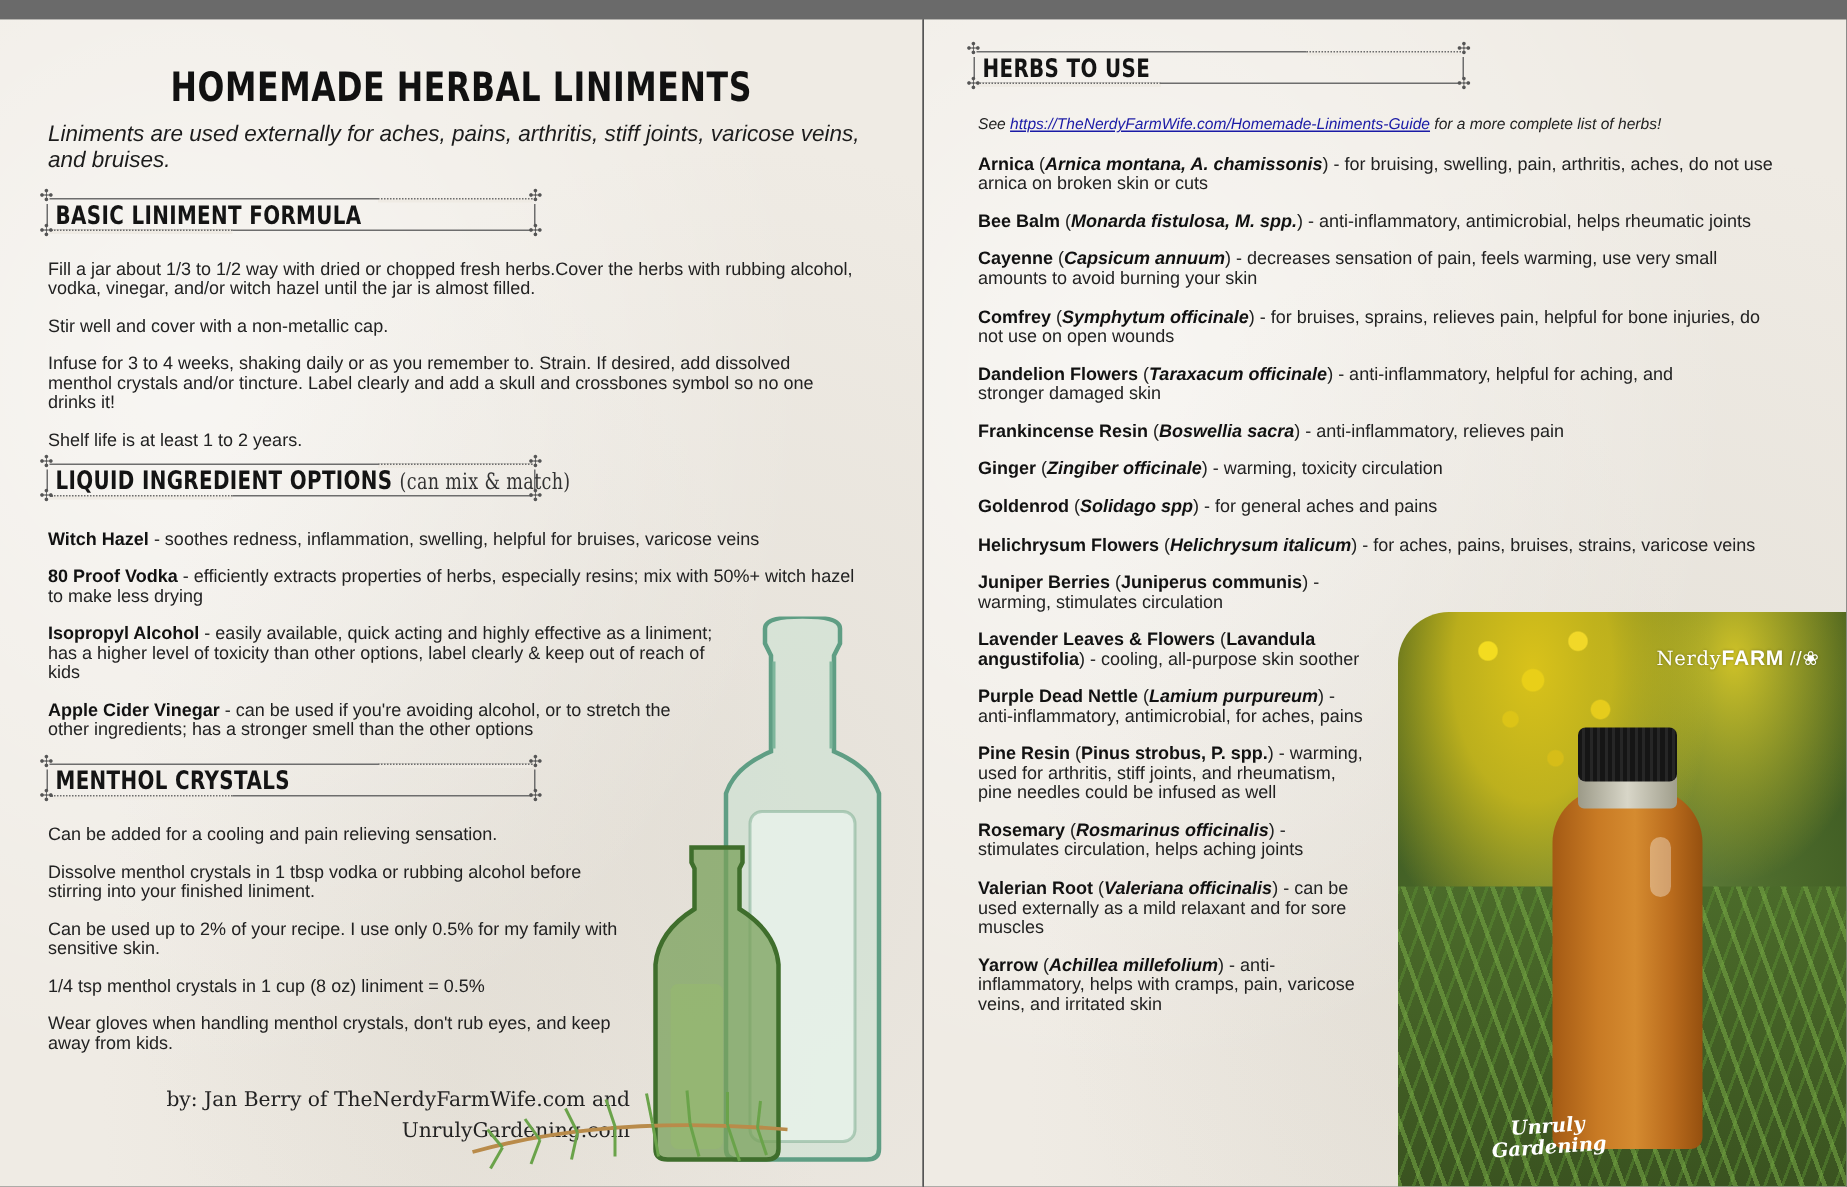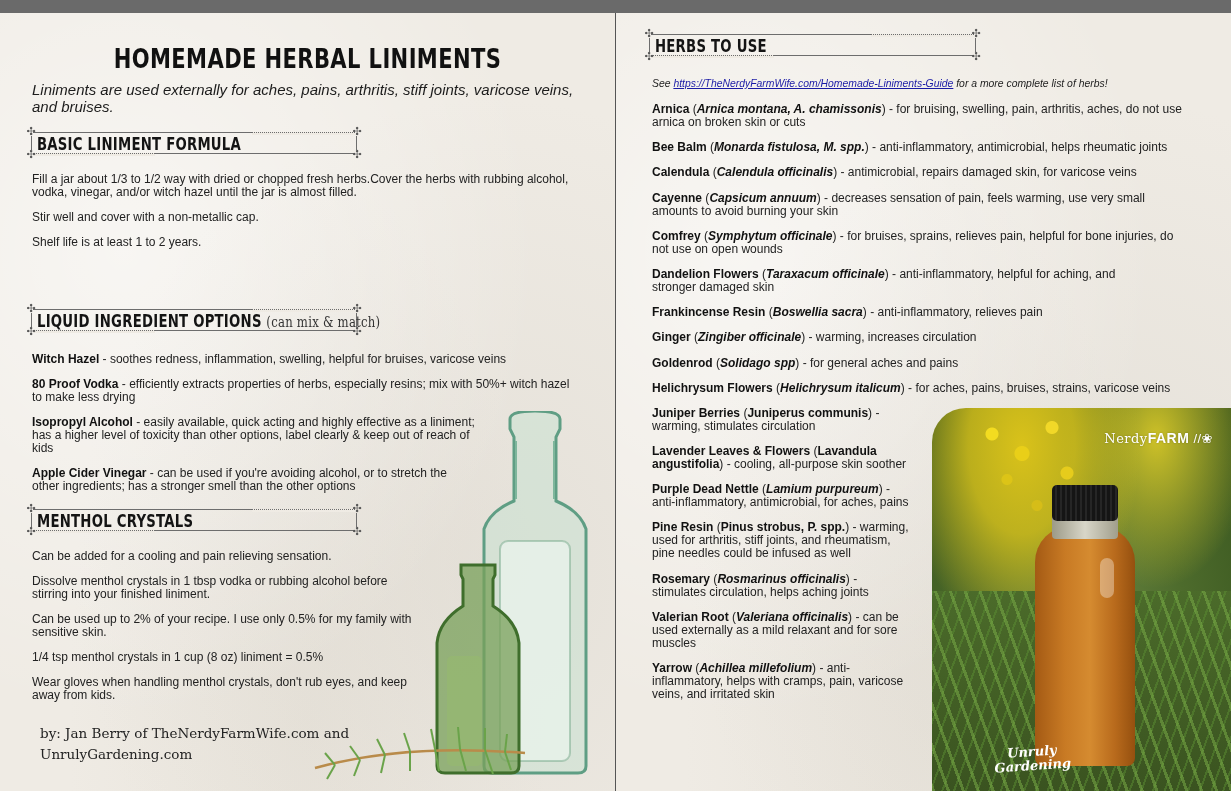--- a/index.html
+++ b/index.html
@@ -48,21 +48,21 @@
     font-family: "DejaVu Sans", sans-serif; font-weight: bold; font-size: 17px; color: #141414;
     transform: scaleX(0.78); transform-origin: left center; letter-spacing: 0.3px;
   }
   .sec-sub { font-family: "DejaVu Serif", serif; font-weight: normal; font-size: 15px; color: #333; margin-left: 6px; }
 
   .body-text { position: absolute; font-size: 12px; line-height: 13px; color: #222; }
   .body-text p { margin-bottom: 12px; }
   .body-text b { color: #111; }
 
   .byline {
-    position: absolute; left: 40px; top: 710px; width: 380px; text-align: left;
+    position: absolute; left: 40px; top: 710px; width: 380px; text-align: right;
     font-family: "DejaVu Serif", serif; font-size: 13.5px; line-height: 21px; color: #222;
   }
 
   
   .bottle-big {
     position: absolute; left: 480px; top: 398px; width: 110px; height: 365px;
   }
   .bottle-small { position: absolute; left: 433px; top: 548px; width: 90px; height: 215px; }
   .rosemary { position: absolute; left: 305px; top: 700px; width: 230px; height: 90px; }
 
@@ -144,20 +144,21 @@
       <span class="orn tl">✣</span>
       <span class="orn tr">✣</span>
       <span class="orn bl">✣</span>
       <span class="orn br">✣</span>
       <div class="sec-title">BASIC LINIMENT FORMULA</div>
     </div>
 
     <div class="body-text" style="left:32px; top:160px; width:540px;">
       <p>Fill a jar about 1/3 to 1/2 way with dried or chopped fresh herbs.Cover the herbs with rubbing alcohol, vodka, vinegar, and/or witch hazel until the jar is almost filled.</p>
       <p>Stir well and cover with a non-metallic cap.</p>
+      <p>Infuse for 3 to 4 weeks, shaking daily or as you remember to. Strain. If desired, add dissolved menthol crystals and/or tincture. Label clearly and add a skull and crossbones symbol so no one drinks it!</p>
       <p>Shelf life is at least 1 to 2 years.</p>
     </div>
 
     <div class="sec-head" style="left:25px; top:290px; width:338px;">
       <div class="frame-top"></div>
         <div class="frame-bot"></div>
       <div class="side-l"></div>
         <div class="side-r"></div>
       <span class="orn tl">✣</span>
       <span class="orn tr">✣</span>
@@ -251,26 +252,25 @@
   <div class="sec-title">HERBS TO USE</div>
 </div>
 
 <div class="link-line">
   <span>See </span><a>https://TheNerdyFarmWife.com/Homemade-Liniments-Guide</a><span> for a more complete list of herbs!</span>
 </div>
 
 <div class="body-text herb-list">
   <p class="herb-wide"><b>Arnica</b> (<b><i>Arnica montana, A. chamissonis</i></b>)<span> - for bruising, swelling, pain, arthritis, aches, do not use arnica on broken skin or cuts</span></p>
   <p class="herb-wide"><b>Bee Balm</b> (<b><i>Monarda fistulosa, M. spp.</i></b>)<span> - anti-inflammatory, antimicrobial, helps rheumatic joints</span></p>
-  <p class="herb-wide"><b>Calendula</b> (<b><i>Calendula officinalis</i></b>)<span> - antimicrobial, repairs damaged skin, for varicose veins</span></p>
   <p class="herb-wide"><b>Cayenne</b> (<b><i>Capsicum annuum</i></b>)<span> - decreases sensation of pain, feels warming, use very small amounts to avoid burning your skin</span></p>
   <p class="herb-wide"><b>Comfrey</b> (<b><i>Symphytum officinale</i></b>)<span> - for bruises, sprains, relieves pain, helpful for bone injuries, do not use on open wounds</span></p>
   <p class="herb-wide" style="width:510px;"><b>Dandelion Flowers</b> (<b><i>Taraxacum officinale</i></b>)<span> - anti-inflammatory, helpful for aching, and stronger damaged skin</span></p>
   <p class="herb-wide"><b>Frankincense Resin</b> (<b><i>Boswellia sacra</i></b>)<span> - anti-inflammatory, relieves pain</span></p>
-  <p class="herb-wide"><b>Ginger</b> (<b><i>Zingiber officinale</i></b>)<span> - warming, increases circulation</span></p>
+  <p class="herb-wide"><b>Ginger</b> (<b><i>Zingiber officinale</i></b>)<span> - warming, toxicity circulation</span></p>
   <p class="herb-wide"><b>Goldenrod</b> (<b><i>Solidago spp</i></b>)<span> - for general aches and pains</span></p>
   <p class="herb-wide"><b>Helichrysum Flowers</b> (<b><i>Helichrysum italicum</i></b>)<span> - for aches, pains, bruises, strains, varicose veins</span></p>
   <p class="herb-narrow"><b>Juniper Berries</b> (<b>Juniperus communis</b>)<span> - warming, stimulates circulation</span></p>
   <p class="herb-narrow"><b>Lavender Leaves &amp; Flowers</b> (<b>Lavandula angustifolia</b>)<span> - cooling, all-purpose skin soother</span></p>
   <p class="herb-narrow"><b>Purple Dead Nettle</b> (<b><i>Lamium purpureum</i></b>)<span> - anti-inflammatory, antimicrobial, for aches, pains</span></p>
   <p class="herb-narrow"><b>Pine Resin</b> (<b>Pinus strobus, P. spp.</b>)<span> - warming, used for arthritis, stiff joints, and rheumatism, pine needles could be infused as well</span></p>
   <p class="herb-narrow"><b>Rosemary</b> (<b><i>Rosmarinus officinalis</i></b>)<span> - stimulates circulation, helps aching joints</span></p>
   <p class="herb-narrow"><b>Valerian Root</b> (<b><i>Valeriana officinalis</i></b>)<span> - can be used externally as a mild relaxant and for sore muscles</span></p>
   <p class="herb-narrow"><b>Yarrow</b> (<b><i>Achillea millefolium</i></b>)<span> - anti-inflammatory, helps with cramps, pain, varicose veins, and irritated skin</span></p>
 </div>

